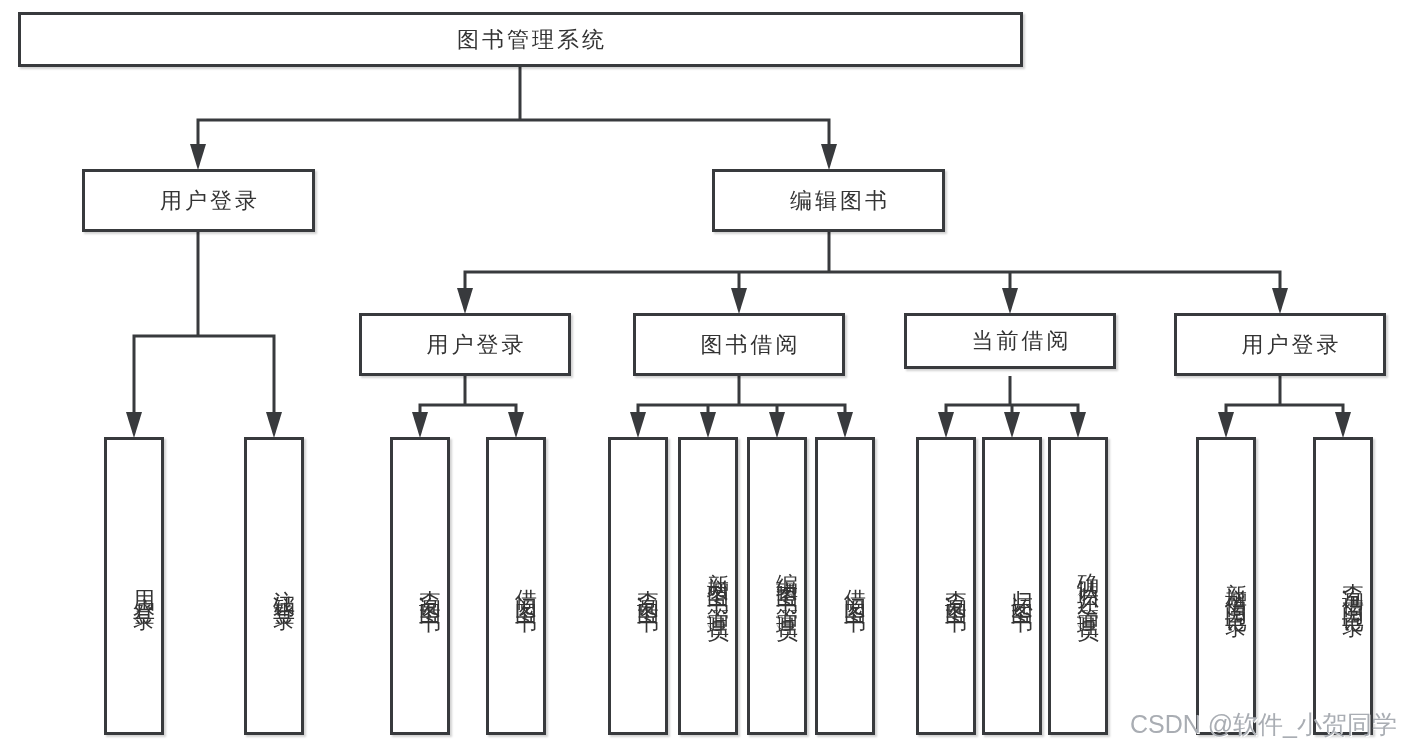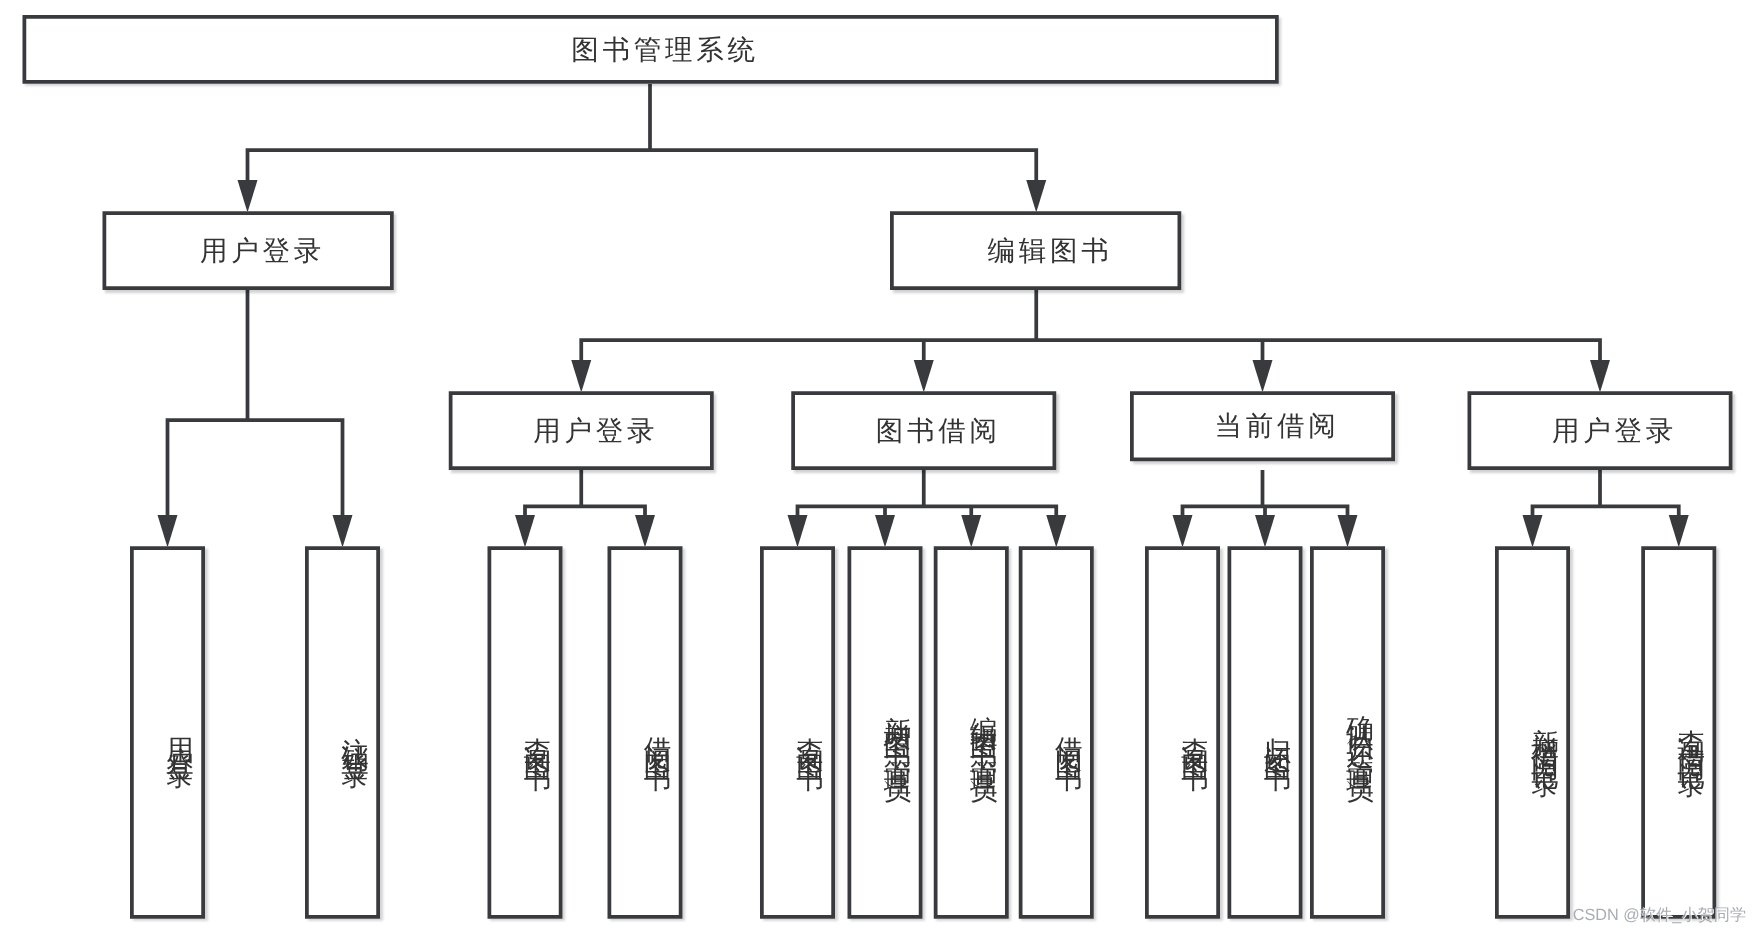--- a/index.html
+++ b/index.html
@@ -38,21 +38,21 @@
   .vl{
     writing-mode:vertical-rl;
     text-orientation:mixed;
     font-size:22px;
     letter-spacing:7px;
     line-height:1;
   }
   #watermark{
     position:absolute;
     right:8px;bottom:6px;
-    font-size:13px;
+    font-size:25px;
     color:var(--wm);
     text-shadow:1px 1px 0 rgba(255,255,255,0.95);
     white-space:nowrap;
     z-index:5;
   }
 </style>
 </head>
 <body>
 
 <div id="stage">

